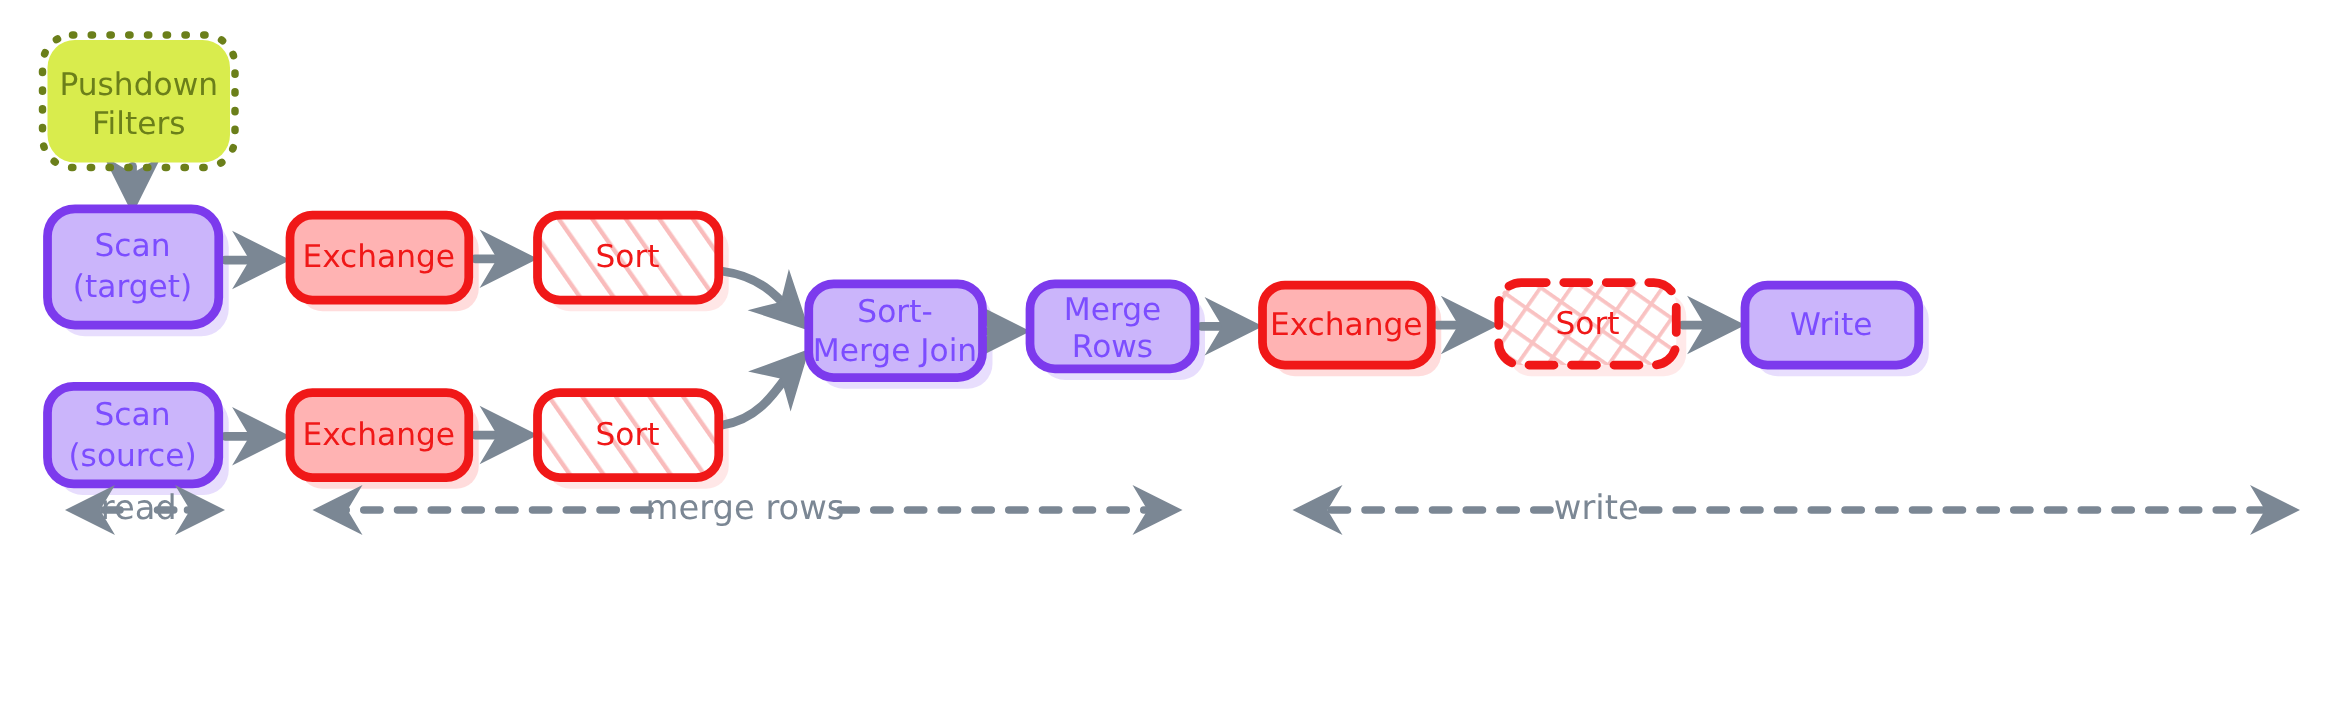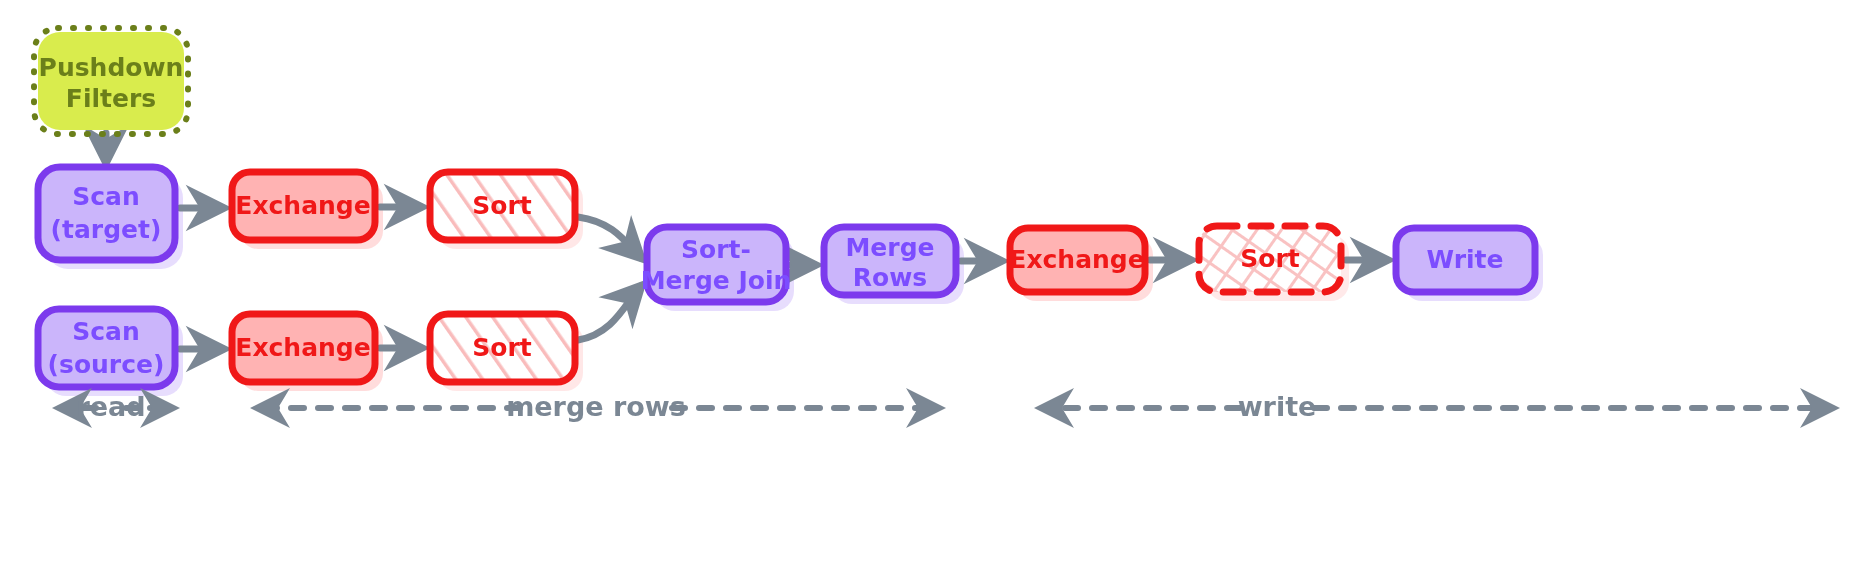--- a/index.html
+++ b/index.html
@@ -1,20 +1,20 @@
 <!DOCTYPE html>
 <html><head>
 <meta charset="utf-8">
 <style>
   html,body{margin:0;padding:0;background:#ffffff;}
   body{
     width:1871px;height:569px;position:relative;overflow:hidden;
     font-family:"DejaVu Sans", sans-serif;
   }
-  #stage{position:absolute;inset:0;width:1871px;height:528px;font-weight:bold;}
+  #stage{position:absolute;inset:0;width:1871px;height:528px;}
   svg#canvas{position:absolute;left:0;top:0;width:1871px;height:569px;}
 
   .node-label{
     font-family:"DejaVu Sans", sans-serif;
     text-anchor:middle;
     dominant-baseline:middle;
     pointer-events:none;
     white-space:pre;
   }
   .lbl-purple{fill:#7c4dff;font-size:25px;}

